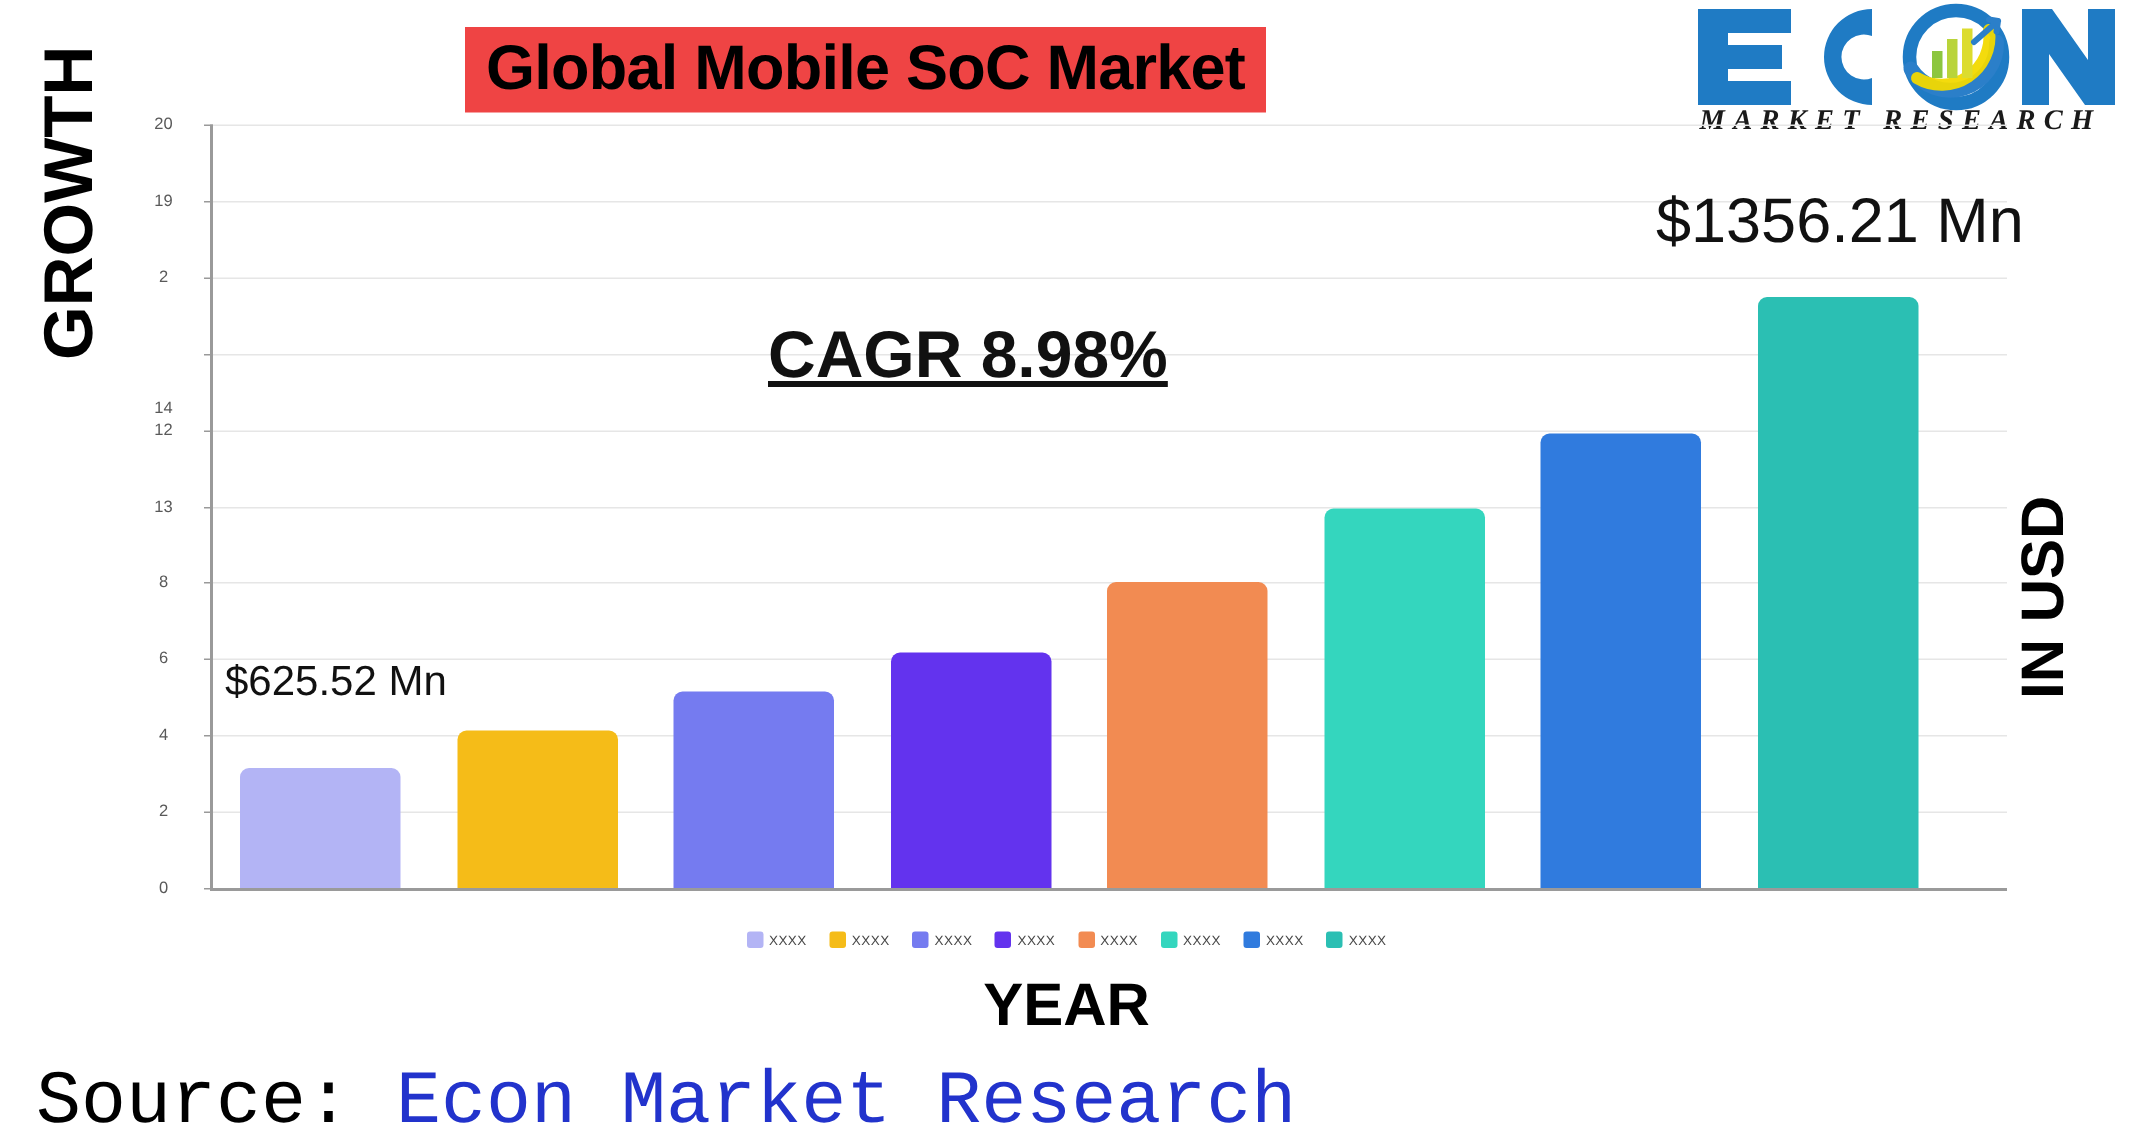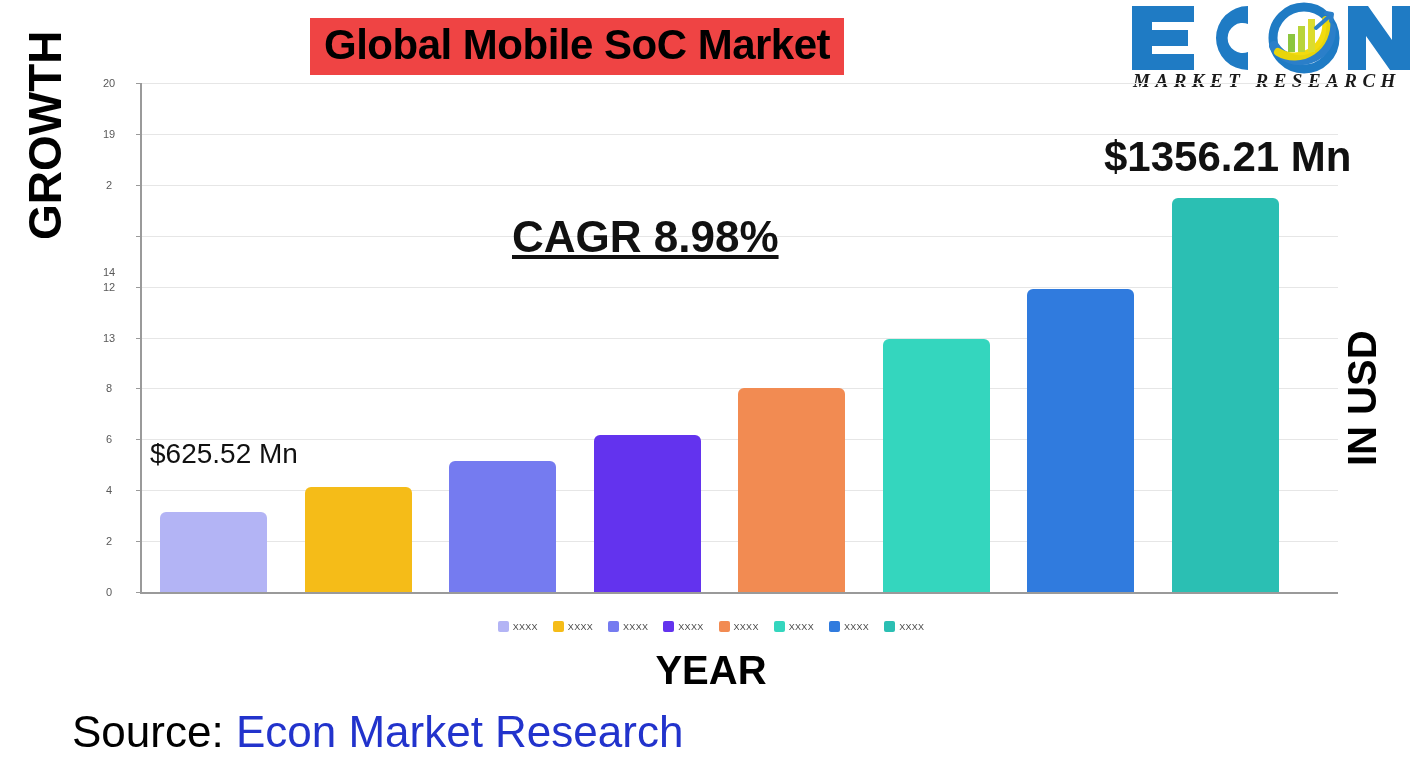--- a/index.html
+++ b/index.html
@@ -132,21 +132,21 @@
   }
 
   
   .annotation {
     position: absolute;
     color: #111;
     white-space: nowrap;
   }
   #ann-start { left: 150px; top: 438px; font-size: 28px; }
   #ann-cagr  { left: 512px; top: 212px; font-size: 44px; font-weight: bold; text-decoration: underline; }
-  #ann-end   { left: 1104px; top: 133px; font-size: 42px; font-weight: bold; }
+  #ann-end   { left: 1104px; top: 123px; font-size: 42px; }
 
   
   #legend {
     position: absolute;
     left: 0;
     right: 0;
     top: 621px;
     display: flex;
     justify-content: center;
     align-items: flex-end;
@@ -167,25 +167,24 @@
     font-size: 9px;
     color: #4a4a4a;
     letter-spacing: 0.3px;
   }
 
   
   #source {
     position: absolute;
     left: 24px;
     top: 707px;
-    font-family: Liberation Sans, sans-serif;
-    font-size: 44px;
+    font-family: Liberation Mono, monospace;
+    font-size: 50px;
     color: #000;
     white-space: nowrap;
-    margin-left: 48px;
   }
   #source-link { color: #2233CC; }
 </style>
 </head>
 <body>
 
 <div id="chart-title">Global Mobile SoC Market</div>
 
 <div id="logo">
   <svg id="logo-wordmark" width="288" height="72" viewBox="0 0 288 72">

